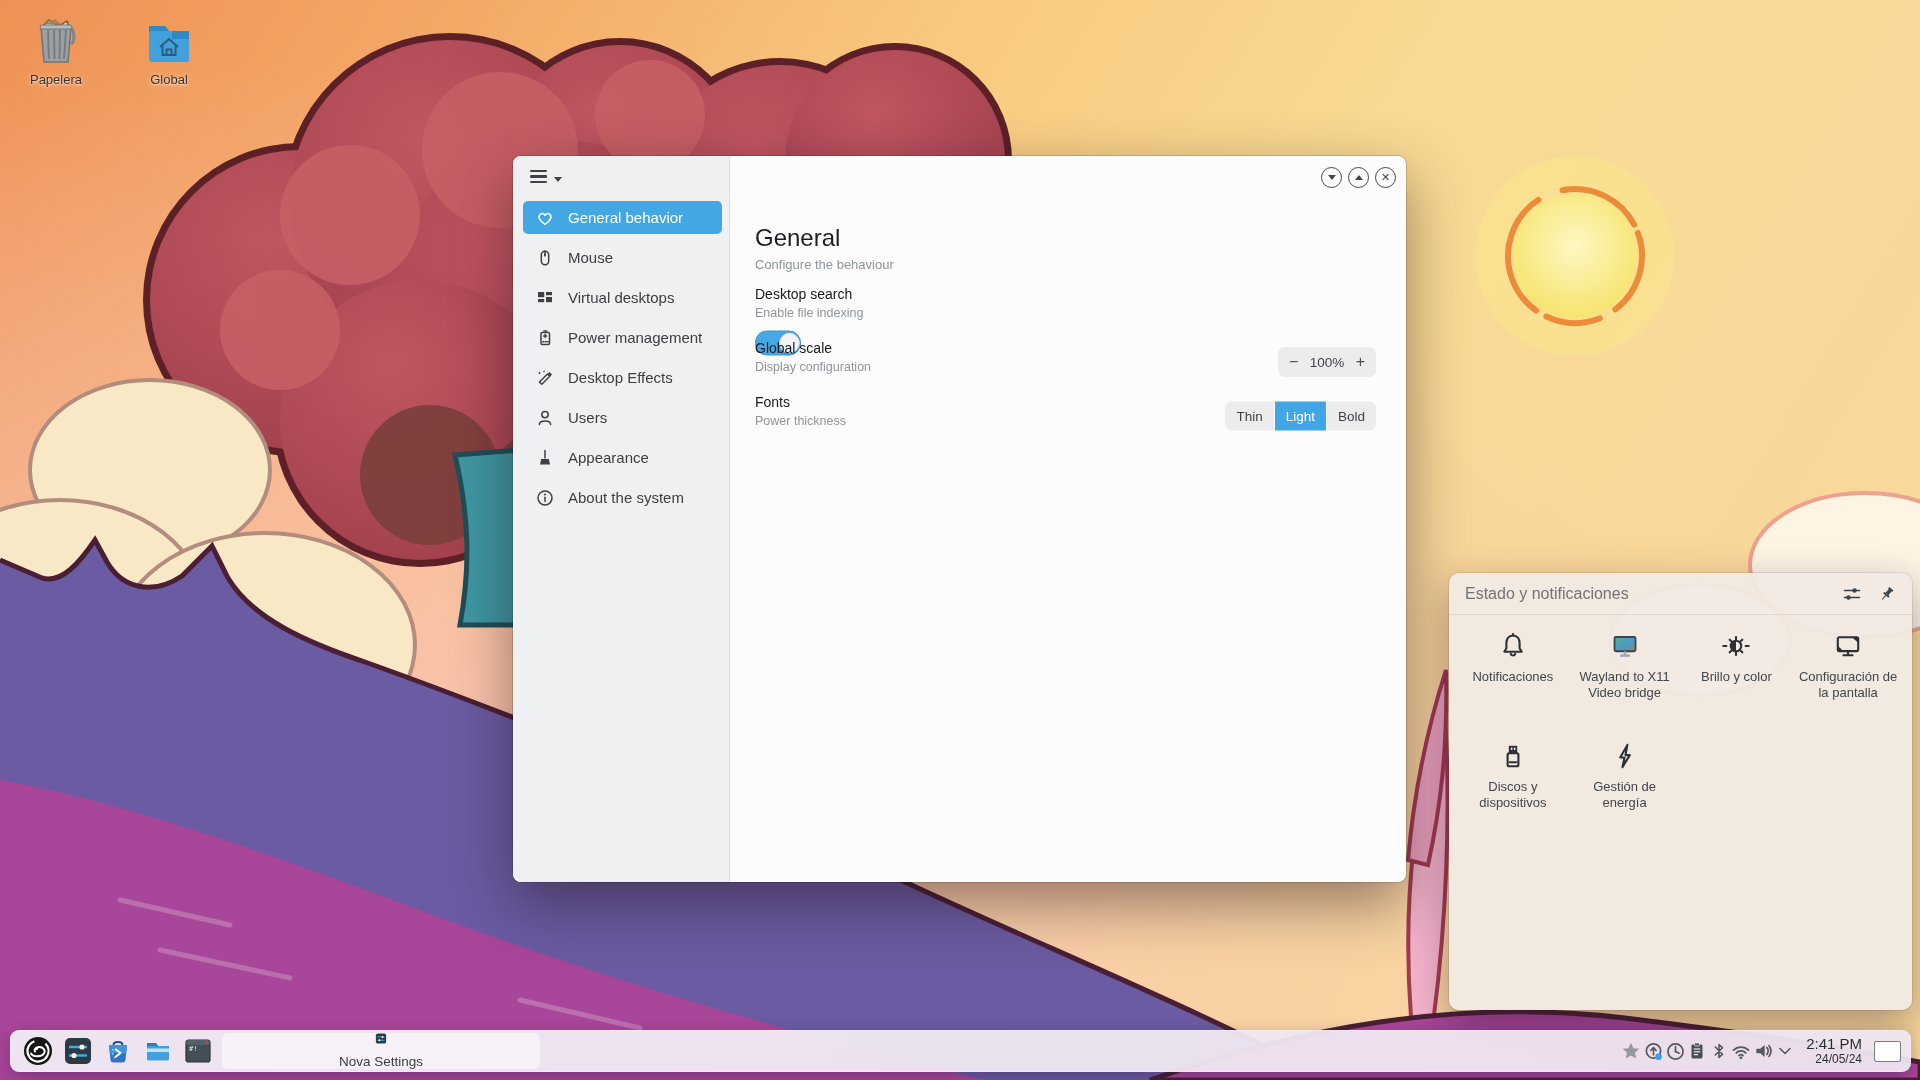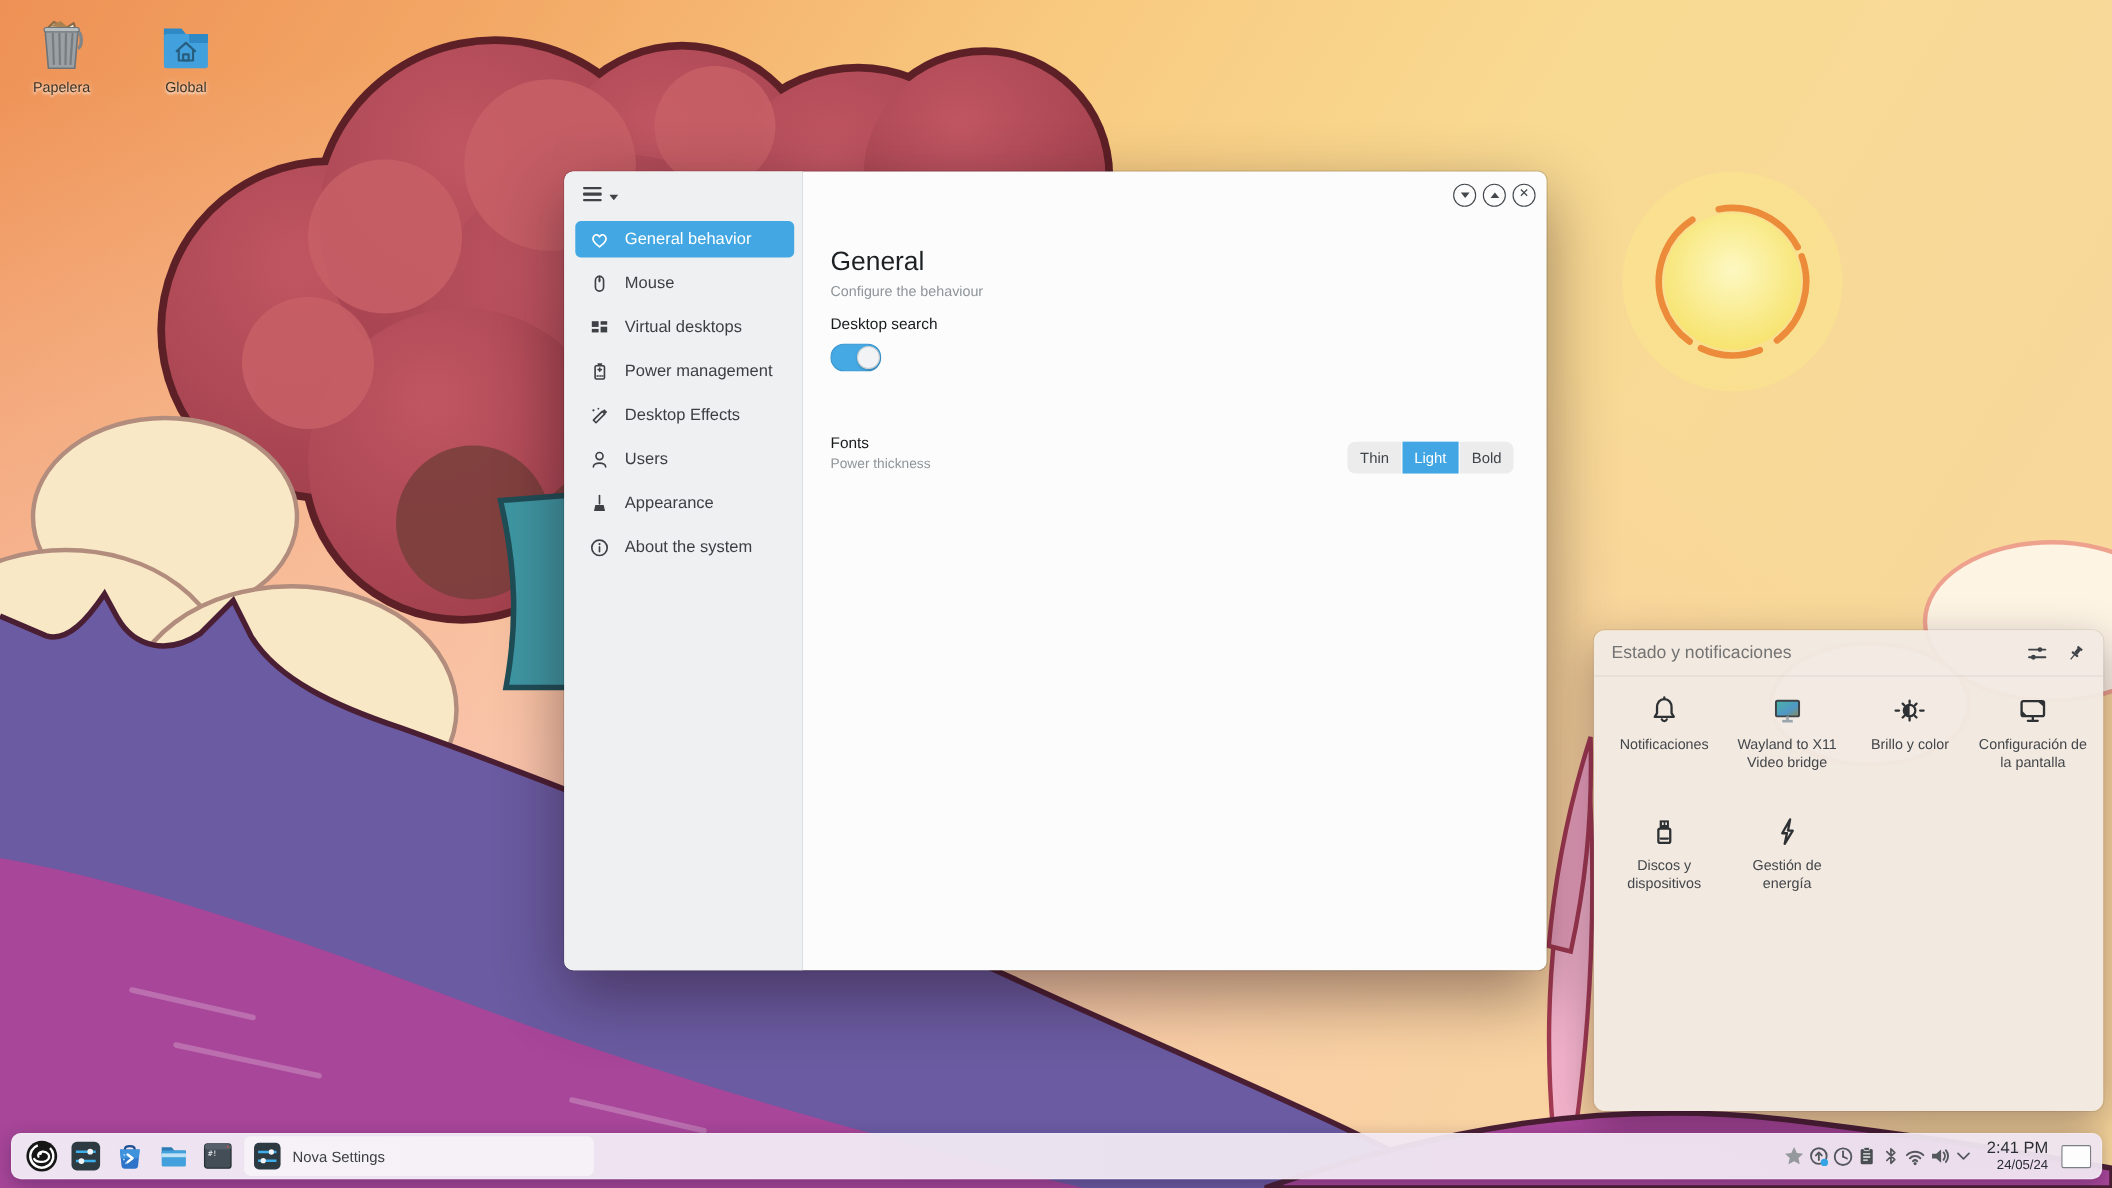--- a/index.html
+++ b/index.html
@@ -68,21 +68,21 @@
   .pitem .plbl{font-size:13px;color:#43464a;line-height:16px;width:104px;margin:0 auto;}
   .pic{stroke:#2e3134;fill:none;stroke-width:1.4;stroke-linecap:round;stroke-linejoin:round;}
   .pic .f{fill:#2e3134;stroke:none;}
   
   #taskbar{left:10px;top:1030px;width:1901px;height:42px;border-radius:9px;
     background:linear-gradient(90deg,rgba(242,237,246,.95),rgba(240,229,241,.95));
     box-shadow:0 5px 16px rgba(40,20,60,.35),0 0 0 1px rgba(255,255,255,.25) inset;
     display:flex;align-items:center;padding:0 8px;box-sizing:border-box;}
   .tb-ico{width:40px;height:36px;display:flex;align-items:center;justify-content:center;border-radius:6px;cursor:pointer;}
   #task-btn{margin-left:4px;height:36px;width:318px;background:rgba(253,253,254,.55);border-radius:6px;
-    display:flex;align-items:center;gap:10px;padding:0 8px;box-sizing:border-box;cursor:pointer;}
+    display:flex;align-items:center;gap:10px;padding:0 8px;box-sizing:border-box;cursor:pointer;flex-direction:column;}
   #task-btn .tlbl{font-size:13.5px;color:#3b3e42;}
   .tray-ico{width:22px;height:22px;display:flex;align-items:center;justify-content:center;cursor:pointer;}
   .tic{stroke:#54585d;fill:none;stroke-width:1.6;stroke-linecap:round;stroke-linejoin:round;}
   .tic .f{fill:#54585d;stroke:none;}
   #clock{text-align:right;margin-left:10px;cursor:pointer;line-height:1.1;}
   #clock .time{font-size:15px;color:#2b2f35;}
   #clock .date{font-size:12px;color:#2b2f35;}
   #showdesk{width:25px;height:19px;background:#fdfdfe;border:1.5px solid #7a7f85;border-radius:2px;margin:0 2px 0 12px;cursor:pointer;}
 </style>
 </head>
@@ -319,23 +319,33 @@
         </div>
       <div class="tbtn">
           <div class="x">✕</div>
         </div>
     </div>
     <div id="page-title" class="abs">General</div>
     <div id="page-sub" class="abs">Configure the behaviour</div>
 
     <div class="row abs" style="top:130px;">
       <div class="rl">Desktop search</div>
+      <div class="rd">Enable file indexing</div>
       <div class="ctrl toggle">
           <div class="knob"></div>
         </div>
+    </div>
+    <div class="row abs" style="top:184px;">
+      <div class="rl">Global scale</div>
+      <div class="rd">Display configuration</div>
+      <div class="ctrl spin">
+        <span class="pm">−</span>
+        <span class="val">100%</span>
+        <span class="pm">+</span>
+      </div>
     </div>
     <div class="row abs" style="top:238px;">
       <div class="rl">Fonts</div>
       <div class="rd">Power thickness</div>
       <div class="ctrl seg">
         <div class="sbtn">Thin</div>
         <div class="sbtn sel">Light</div>
         <div class="sbtn">Bold</div>
       </div>
     </div>

